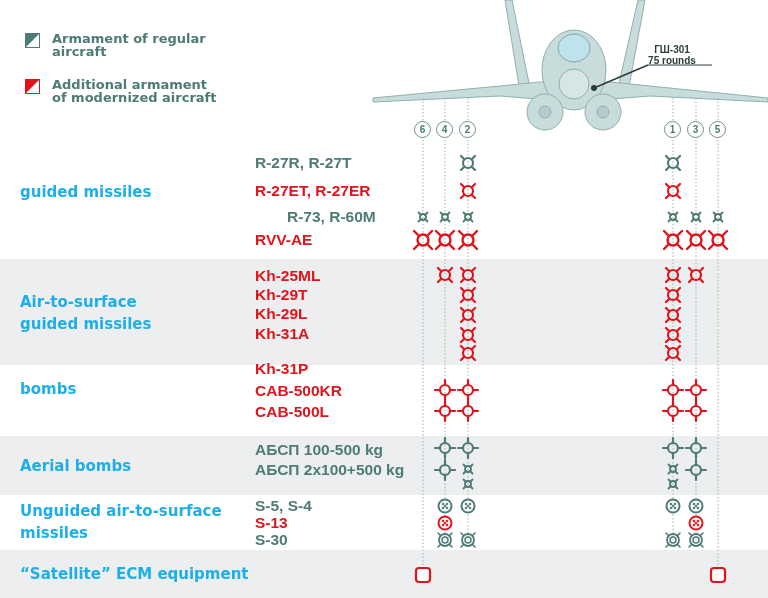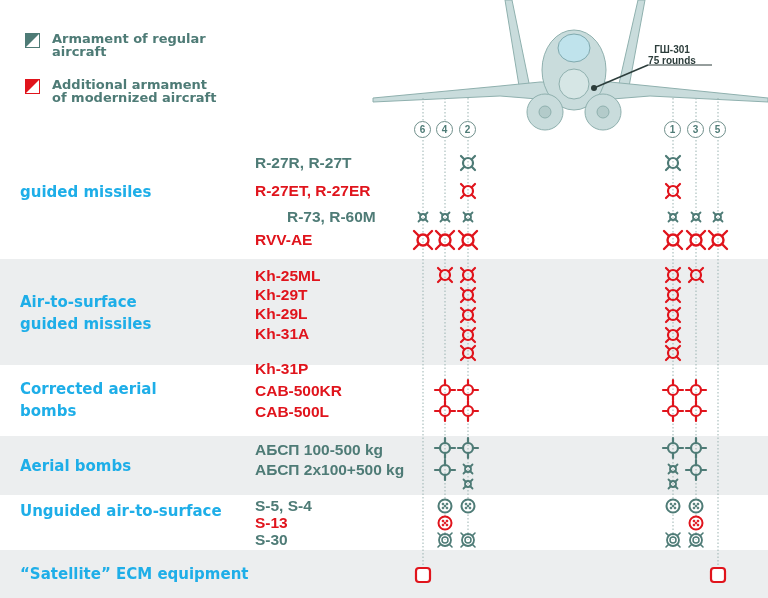--- a/index.html
+++ b/index.html
@@ -206,28 +206,28 @@
 <div class="station" style="left:709px;top:121px;">5</div>
 
 <div class="cat" style="top:181px;">
   <div>guided missiles</div>
 </div>
 <div class="cat" style="top:291px;">
   <div>Air-to-surface</div>
   <div>guided missiles</div>
 </div>
 <div class="cat" style="top:378px;">
-  <div>Corrected aerial</div>
   <div>bombs</div>
 </div>
 <div class="cat" style="top:455px;">
   <div>Aerial bombs</div>
 </div>
 <div class="cat" style="top:500px;">
   <div>Unguided air-to-surface</div>
+  <div>missiles</div>
 </div>
 <div class="cat" style="top:563px;">
   <div>“Satellite” ECM equipment</div>
 </div>
 
 <div class="wpn reg" style="top:153px;">R-27R, R-27T</div>
 <div class="wpn mod" style="top:181px;">R-27ET, R-27ER</div>
 <div class="wpn reg" style="top:207px;margin-left:32px;">R-73, R-60M</div>
 <div class="wpn mod" style="top:230px;">RVV-AE</div>
 

